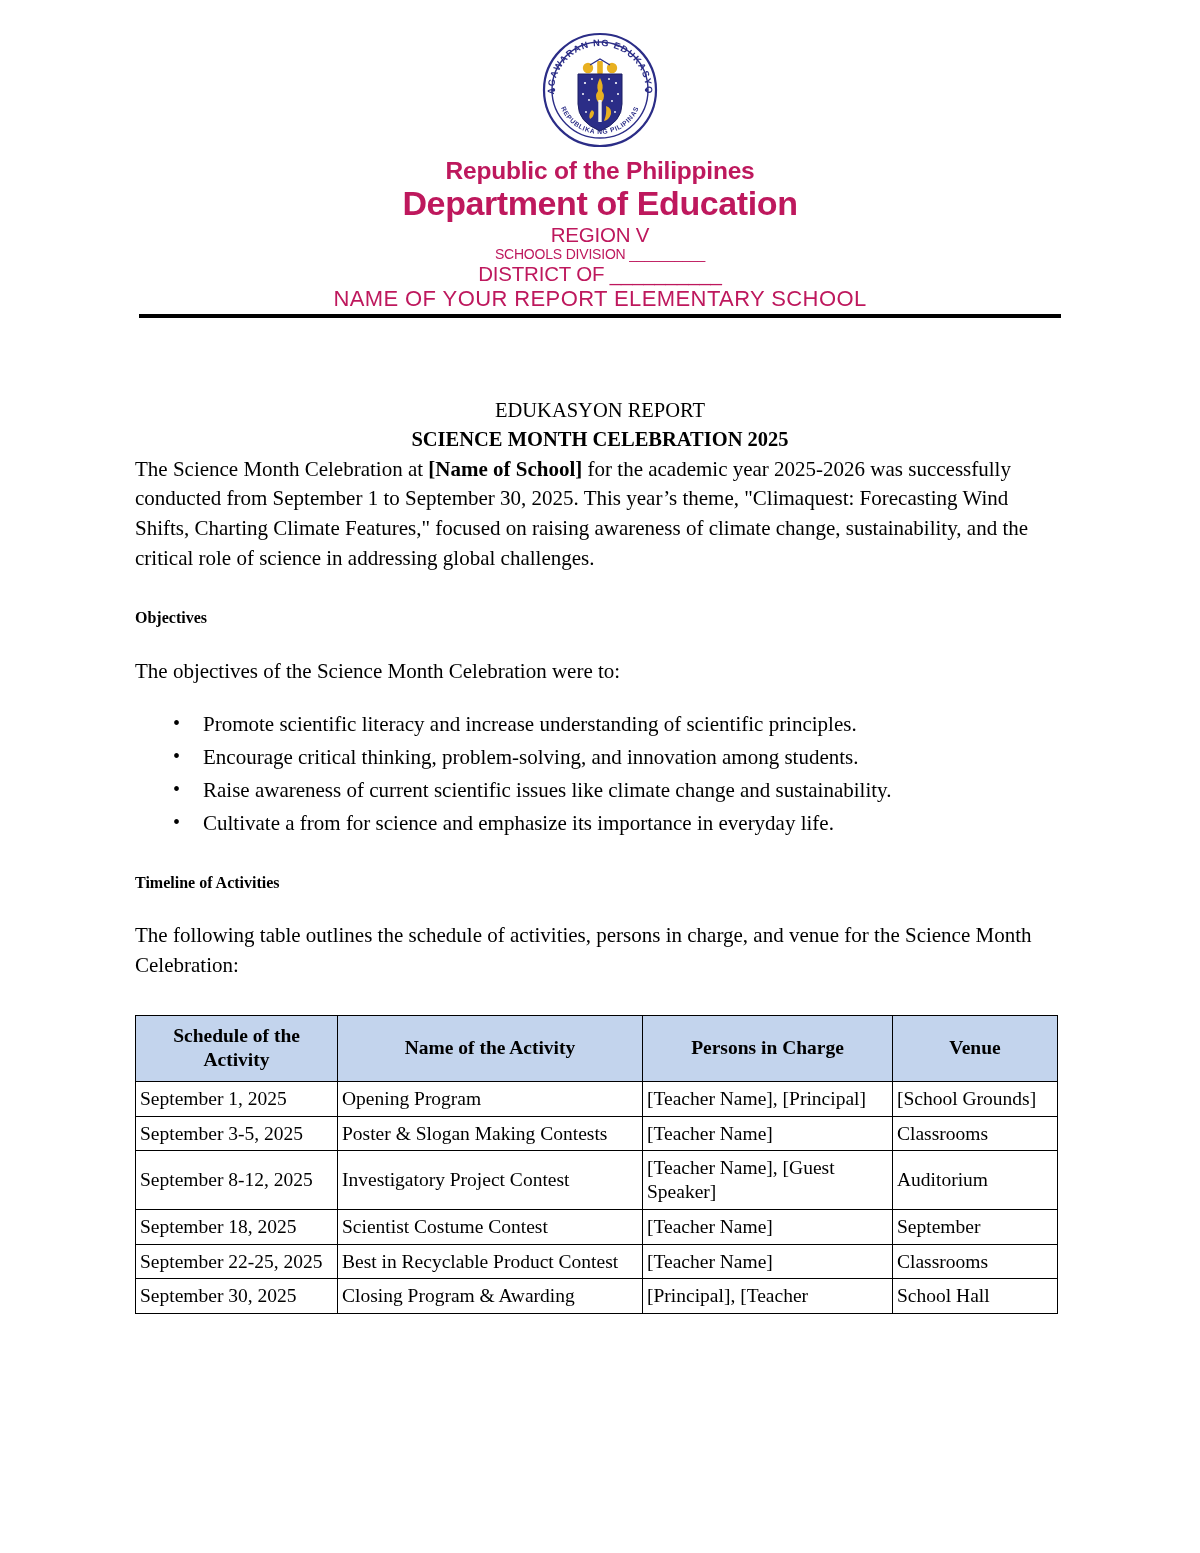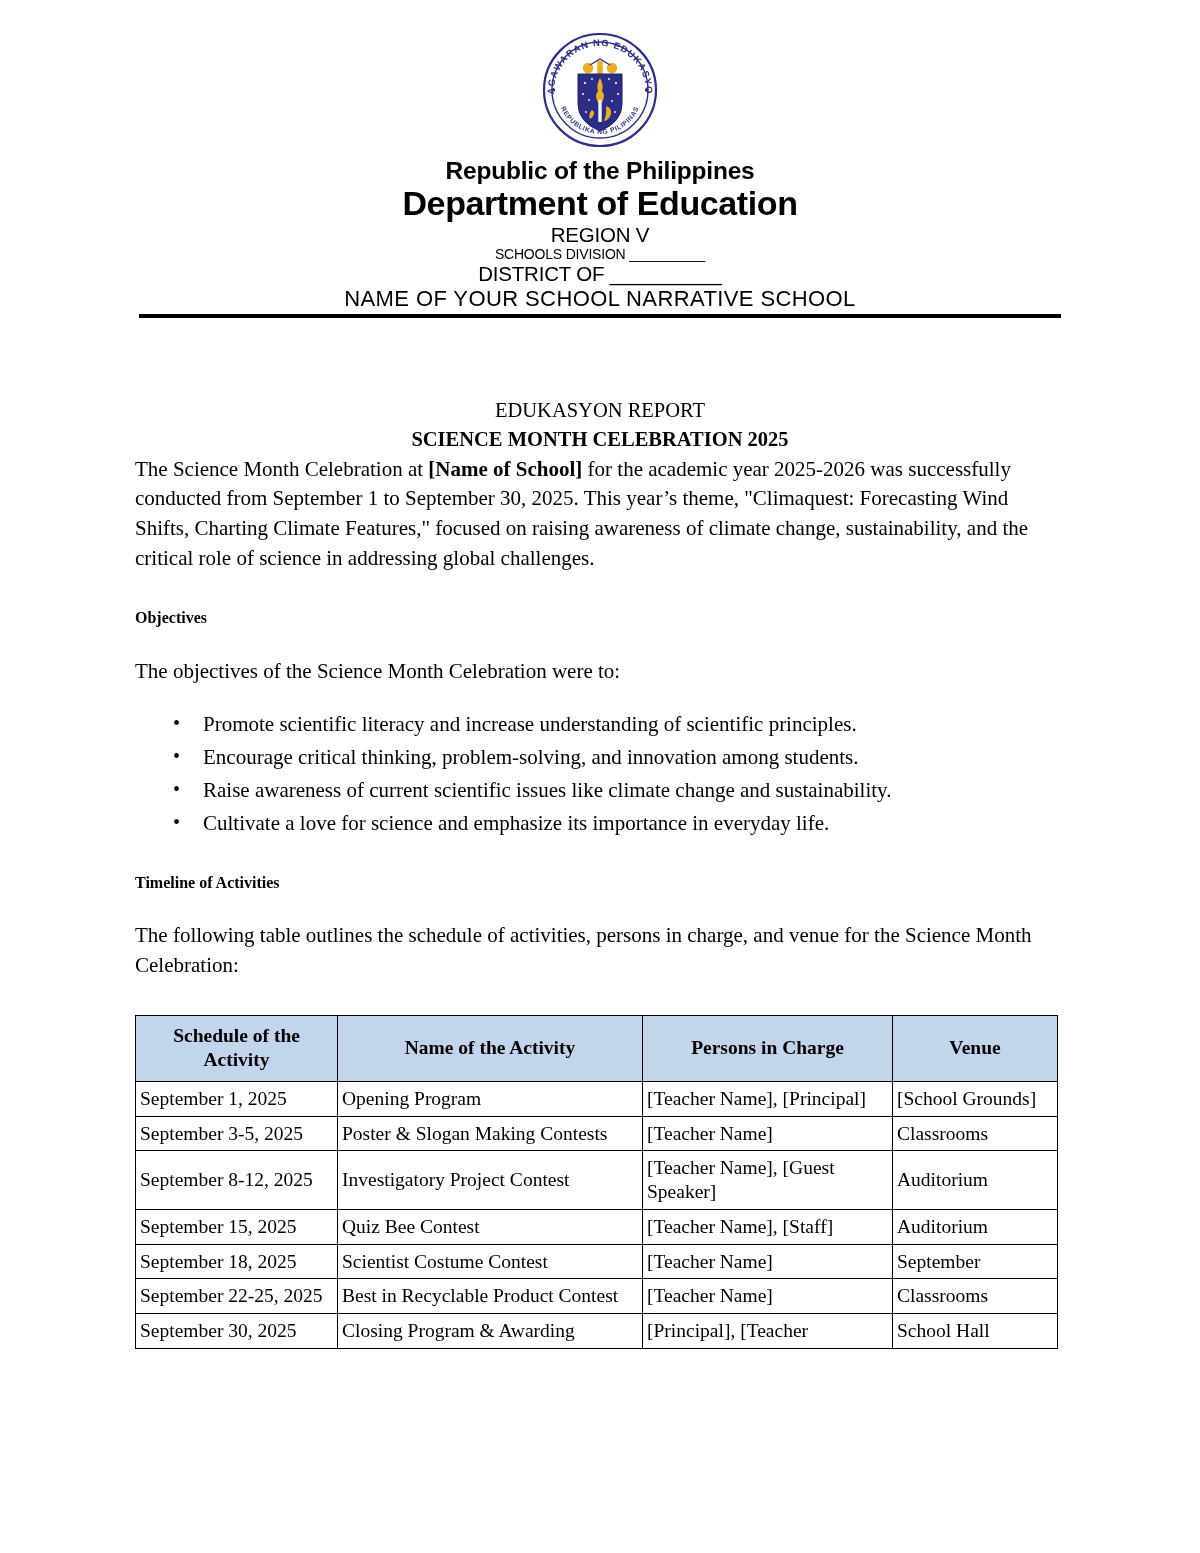--- a/index.html
+++ b/index.html
@@ -35,21 +35,21 @@
     margin: 0 auto 6px auto;
     position: relative;
   }
   .logo-wrap svg { display: block; }
 
   .lh-line {
     font-family: "Liberation Sans", "DejaVu Sans", sans-serif;
     font-weight: bold;
     letter-spacing: -0.2px;
     line-height: 1.08;
-    color: #000000;
+    color: #be185d;
   }
   .lh-republic {
     font-size: 24.5px;
     margin-top: 2px;
   }
   .lh-deped {
     font-size: 34px;
     margin-top: 1px;
     letter-spacing: -0.4px;
   }
@@ -223,21 +223,21 @@
         <path d="M 68,78 Q 74,80 73,86 Q 71,92 66,93 Q 69,86 68,78 Z" fill="#e8b020"></path>
         <path d="M 54,82 Q 50,86 52,91 Q 56,89 56,84 Z" fill="#e8b020"></path>
       </svg>
     </div>
 
     <div class="lh-line lh-republic">Republic of the Philippines</div>
     <div class="lh-line lh-deped">Department of Education</div>
     <div class="lh-line lh-region">REGION V</div>
     <div class="lh-line lh-division">SCHOOLS DIVISION __________</div>
     <div class="lh-line lh-district">DISTRICT OF __________</div>
-    <div class="lh-line lh-school">NAME OF YOUR SCHOOL NARRATIVE SCHOOL</div>
+    <div class="lh-line lh-school">NAME OF YOUR REPORT ELEMENTARY SCHOOL</div>
 
     <div class="lh-rule"></div>
   </div>
 
   <div class="content">
 
     <div class="doc-title">
       <span class="t1">EDUKASYON REPORT</span>
       <span class="t2">SCIENCE MONTH CELEBRATION 2025</span>
     </div>
@@ -245,21 +245,21 @@
     <p class="body-par intro-par"><span>The Science Month Celebration at </span><b>[Name of School]</b><span> for the academic year 2025-2026 was successfully conducted from September 1 to September 30, 2025. This year’s theme, "Climaquest: Forecasting Wind Shifts, Charting Climate Features," focused on raising awareness of climate change, sustainability, and the critical role of science in addressing global challenges.</span></p>
 
     <h2 class="section-head">Objectives</h2>
 
     <p class="body-par lead-par">The objectives of the Science Month Celebration were to:</p>
 
     <ul class="objectives">
       <li>Promote scientific literacy and increase understanding of scientific principles.</li>
       <li>Encourage critical thinking, problem-solving, and innovation among students.</li>
       <li>Raise awareness of current scientific issues like climate change and sustainability.</li>
-      <li>Cultivate a love for science and emphasize its importance in everyday life.</li>
+      <li>Cultivate a from for science and emphasize its importance in everyday life.</li>
     </ul>
 
     <h2 class="section-head">Timeline of Activities</h2>
 
     <p class="body-par lead-par">The following table outlines the schedule of activities, persons in charge, and venue for the Science Month Celebration:</p>
 
     <table class="schedule">
       <colgroup>
         <col class="c-sched">
           <col class="c-name">
@@ -287,26 +287,20 @@
           <td>[Teacher Name]</td>
           <td>Classrooms</td>
         </tr>
         <tr>
           <td>September 8-12, 2025</td>
           <td>Investigatory Project Contest</td>
           <td>[Teacher Name], [Guest Speaker]</td>
           <td>Auditorium</td>
         </tr>
         <tr>
-          <td class="nowrapcell">September 15, 2025</td>
-          <td>Quiz Bee Contest</td>
-          <td class="nowrapcell">[Teacher Name], [Staff]</td>
-          <td>Auditorium</td>
-        </tr>
-        <tr>
           <td class="nowrapcell">September 18, 2025</td>
           <td>Scientist Costume Contest</td>
           <td>[Teacher Name]</td>
           <td>September</td>
         </tr>
         <tr>
           <td>September 22-25, 2025</td>
           <td>Best in Recyclable Product Contest</td>
           <td>[Teacher Name]</td>
           <td>Classrooms</td>

